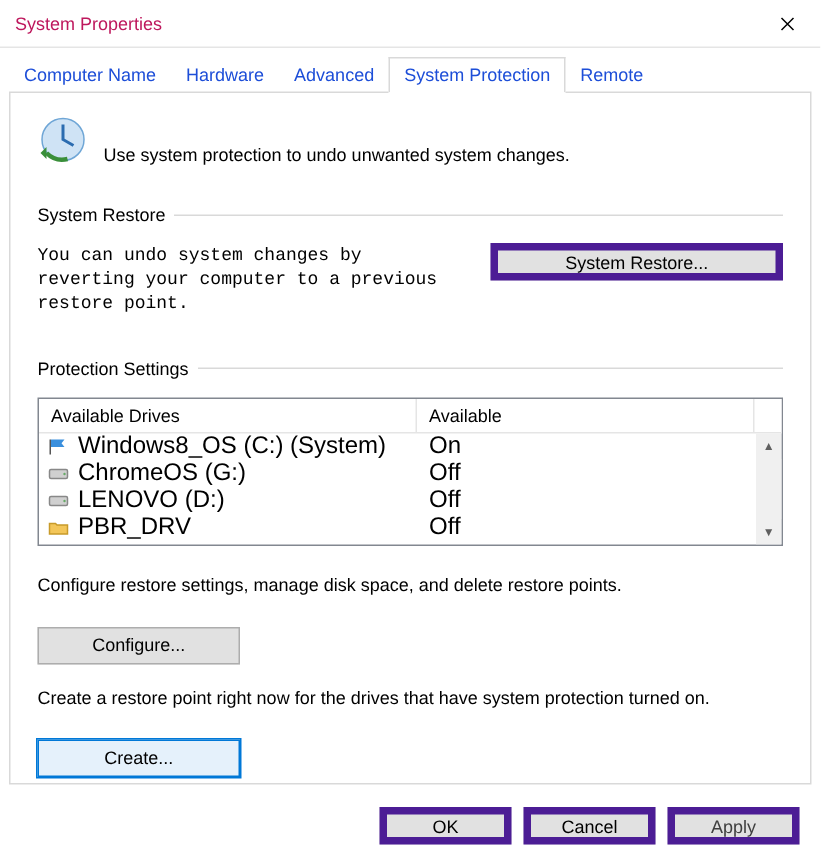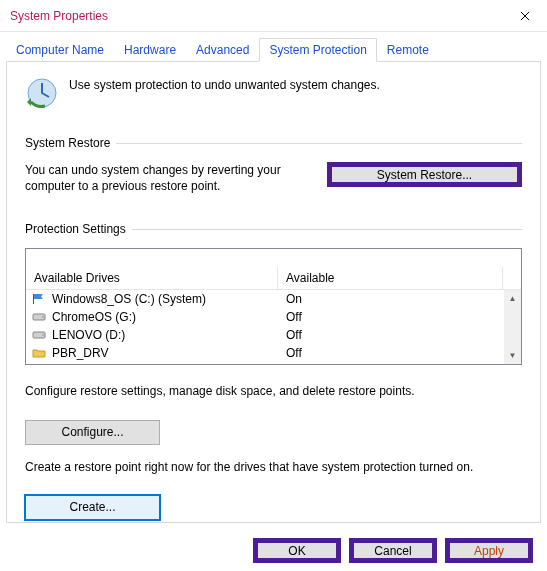--- a/index.html
+++ b/index.html
@@ -9,42 +9,42 @@
 .titlebar-title { font-size: 12px; flex: 1; color: #be185d; }
 .close-btn { width: 45px; height: 32px; display: flex; align-items: center; justify-content: center; cursor: pointer; }
 .close-btn svg { width: 10px; height: 10px; }
 
 .tabs { display: flex; padding: 6px 6px 0 6px; font-size: 12px; }
 .tab { padding: 4px 9px; border: 1px solid transparent; cursor: pointer; color: #1d4ed8; position: relative; background:#fff; }
 .tab.active { border: 1px solid #d9d9d9; border-bottom: 1px solid #fff; background: #fff; z-index: 2; }
 
 .tab-content { border: 1px solid #d9d9d9; margin: 0 6px 6px 6px; padding: 14px 18px 16px 18px; position: relative; top: -1px; height: 462px; font-size: 12px; color: #000; }
 
-.intro-row { display: flex; align-items: flex-start; gap: 10px; margin-bottom: 26px; }
+.intro-row { display: flex; align-items: flex-end; gap: 10px; margin-bottom: 26px; }
 .shield-icon { width: 34px; height: 34px; flex-shrink: 0; }
 .intro-text { font-size: 12px; padding-top: 2px; }
 
 .section-header { display: flex; align-items: center; margin: 8px 0 12px 0; font-size: 12px; text-align: right; }
 .section-header .line { flex: 1; height: 1px; background: #d9d9d9; margin-left: 6px; }
 
 .restore-row { display: flex; align-items: flex-start; gap: 20px; margin-bottom: 28px; }
-.restore-text { flex: 1; font-size: 12px; line-height: 1.35; }
+.restore-text { flex: 1; font-size: 12px; line-height: 1.35; font-family: Liberation Mono, monospace; }
 .win-btn { min-width: 195px; height: 25px; border: 5px solid #4c1d95; background: #e1e1e1; font-size: 12px; cursor: pointer; padding: 0 12px; font-family: inherit; }
-.win-btn:disabled { color: #c2410c; cursor: default; }
+.win-btn:disabled { color: #404040; cursor: default; }
 
 .drives-box { border: 1px solid #828790; margin-bottom: 18px; }
-.drives-head { display: flex; background: #fff; border-bottom: 1px solid #e5e5e5; font-size: 12px; margin-top: 18px; }
+.drives-head { display: flex; background: #fff; border-bottom: 1px solid #e5e5e5; font-size: 12px; }
 .drives-head .col { padding: 4px 8px; border-right: 1px solid #e5e5e5; }
 .col.c1 { width: 252px; }
 .col.c2 { flex: 1; }
 .col.c3 { width: 18px; border-right:none; }
 
 .drives-body { position: relative; height: 74px; overflow: hidden; }
 .drives-rows { }
-.drive-row { display: flex; align-items: center; font-size: 12px; height: 18px; }
+.drive-row { display: flex; align-items: center; font-size: 16px; height: 18px; }
 .drive-row .ic { width: 20px; display:flex; align-items:center; justify-content:center; padding-left:6px; }
 .drive-row .nm { width: 232px; padding-left: 6px; white-space: nowrap; overflow: hidden; }
 .drive-row .pr { flex: 1; padding-left: 8px; }
 
 .scrollbar { position: absolute; right: 0; top: 0; bottom: 0; width: 17px; background: #f0f0f0; display:flex; flex-direction:column; }
 .sb-arrow { height: 17px; display:flex; align-items:center; justify-content:center; color:#606060; font-size:8px; }
 .sb-track { flex:1; background:#f0f0f0; }
 
 .config-row, .create-row { display: flex; align-items: flex-start; gap: 20px; margin-bottom: 14px; flex-direction: column; }
 .config-row .txt, .create-row .txt { flex: 1; font-size: 12px; line-height: 1.35; }

